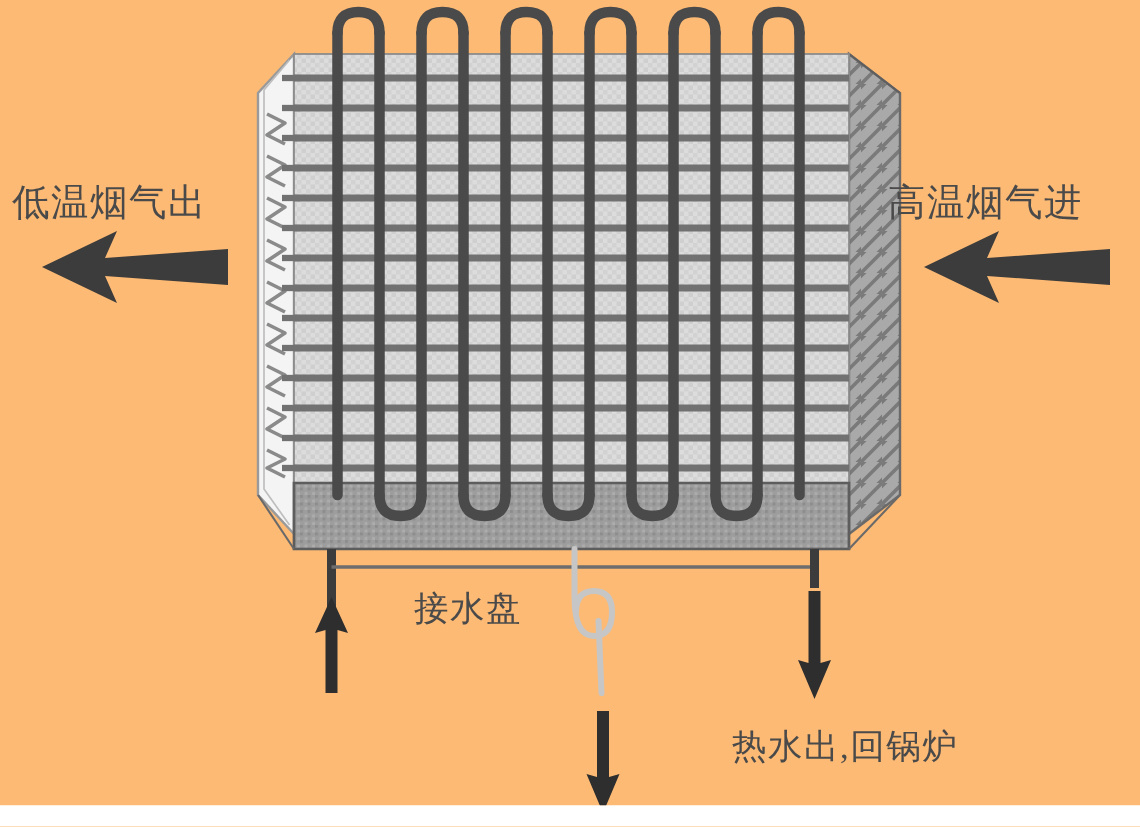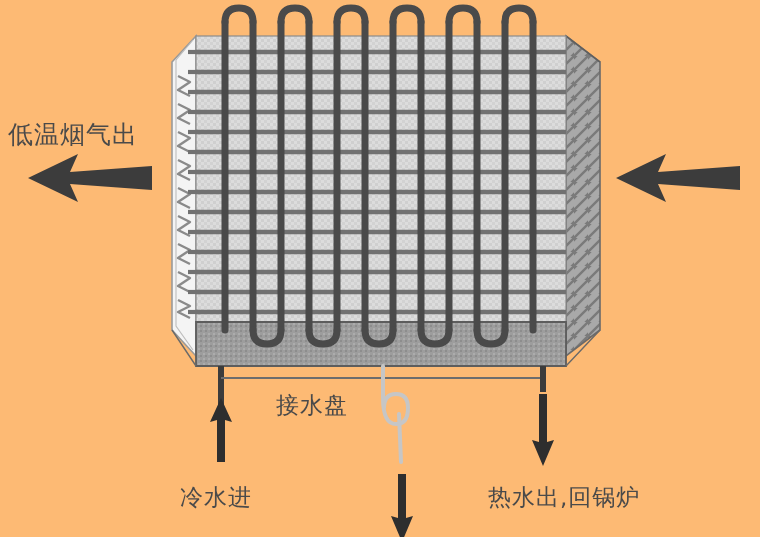--- a/index.html
+++ b/index.html
@@ -31,20 +31,21 @@
     color: #4a4a4a;
     white-space: nowrap;
     letter-spacing: 1px;
     user-select: none;
   }
   .cn-label.big {
     font-size: 25px;
   }
   .cn-label.mid {
     font-size: 23px;
+    font-family: Liberation Serif, serif;
   }
   #label-low-temp-out { left: 8px;  top: 118px; }
   #label-high-temp-in { left: 592px; top: 118px; }
   #label-drain-pan    { left: 276px; top: 390px; }
   #label-cold-in      { left: 180px; top: 482px; }
   #label-hot-out      { left: 488px; top: 482px; }
 </style>
 </head>
 <body>
 
@@ -201,20 +202,20 @@
       <path d="M543,466 L532,440 L539,442 L539,394 L547,394 L547,442 L554,440 Z"></path>
     </g>
 
     <g fill="#2e2e2e">
       <path d="M402,542 L391,516 L398,518 L398,474 L406,474 L406,518 L413,516 Z"></path>
     </g>
   </svg>
 
   <div class="cn-label big" id="label-low-temp-out">低温烟气出</div>
 
+  <div class="cn-label big" id="label-high-temp-in">高温烟气进</div>
 
   <div class="cn-label mid" id="label-drain-pan">接水盘</div>
 
-  <div class="cn-label mid" id="label-cold-in">冷水进</div>
 
   <div class="cn-label mid" id="label-hot-out">热水出,回锅炉</div>
 
 </div>
 
 </body></html>

